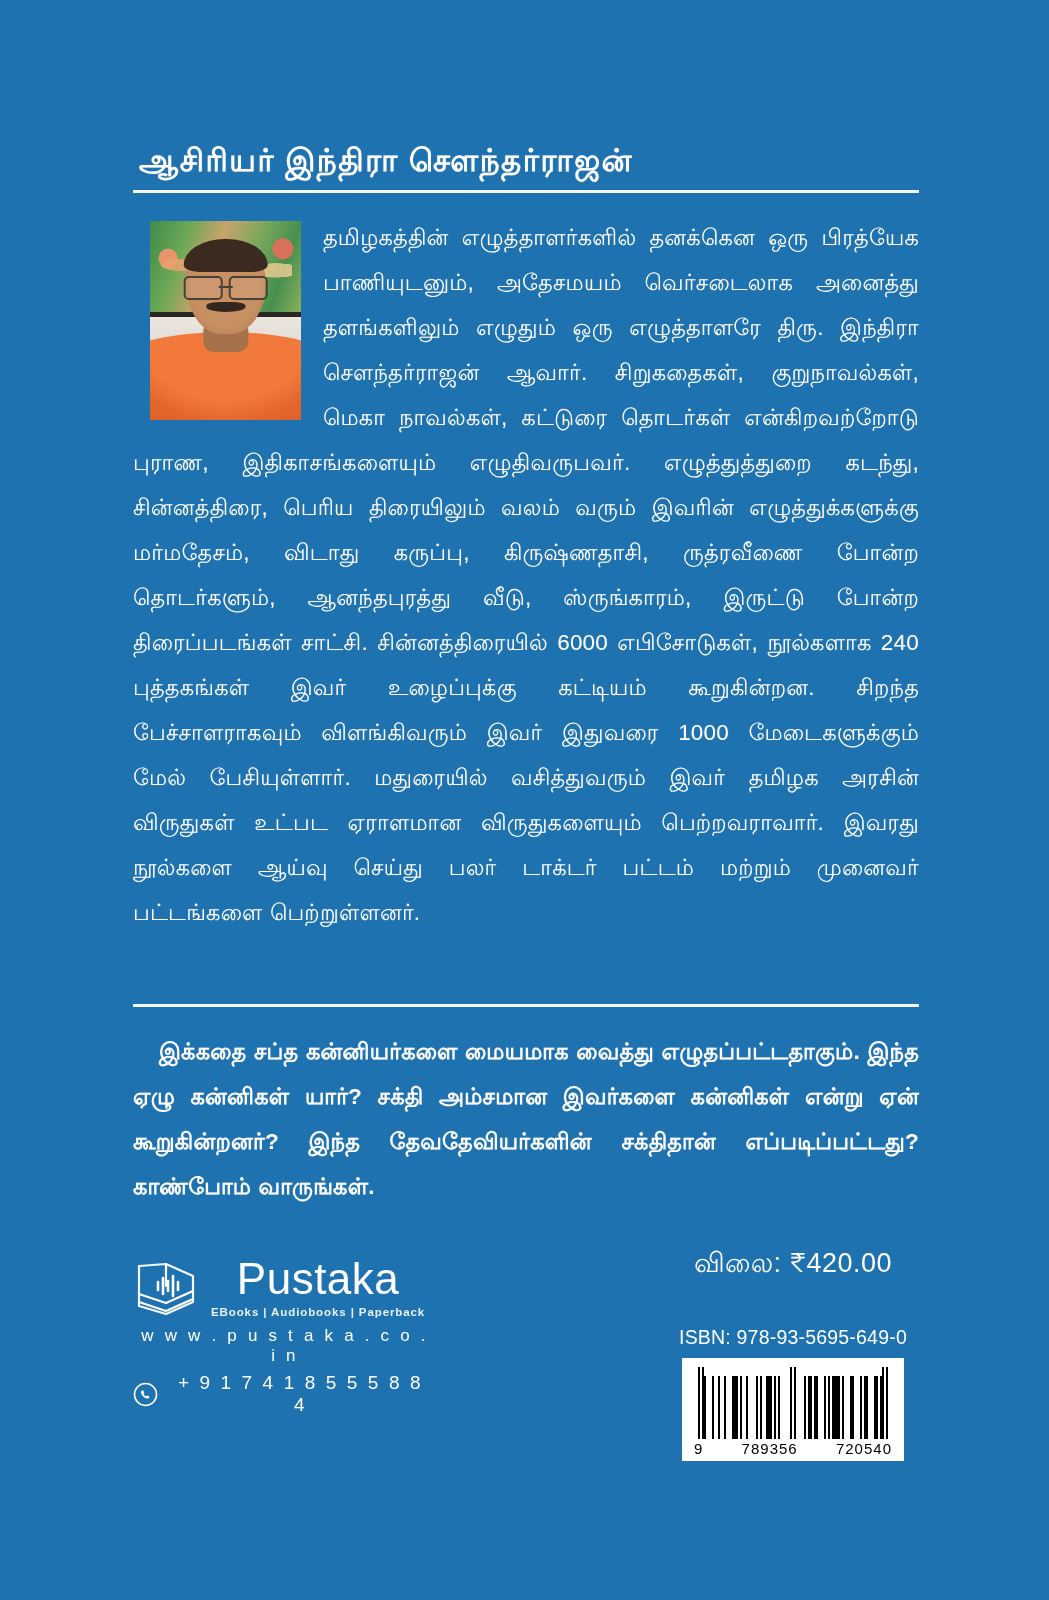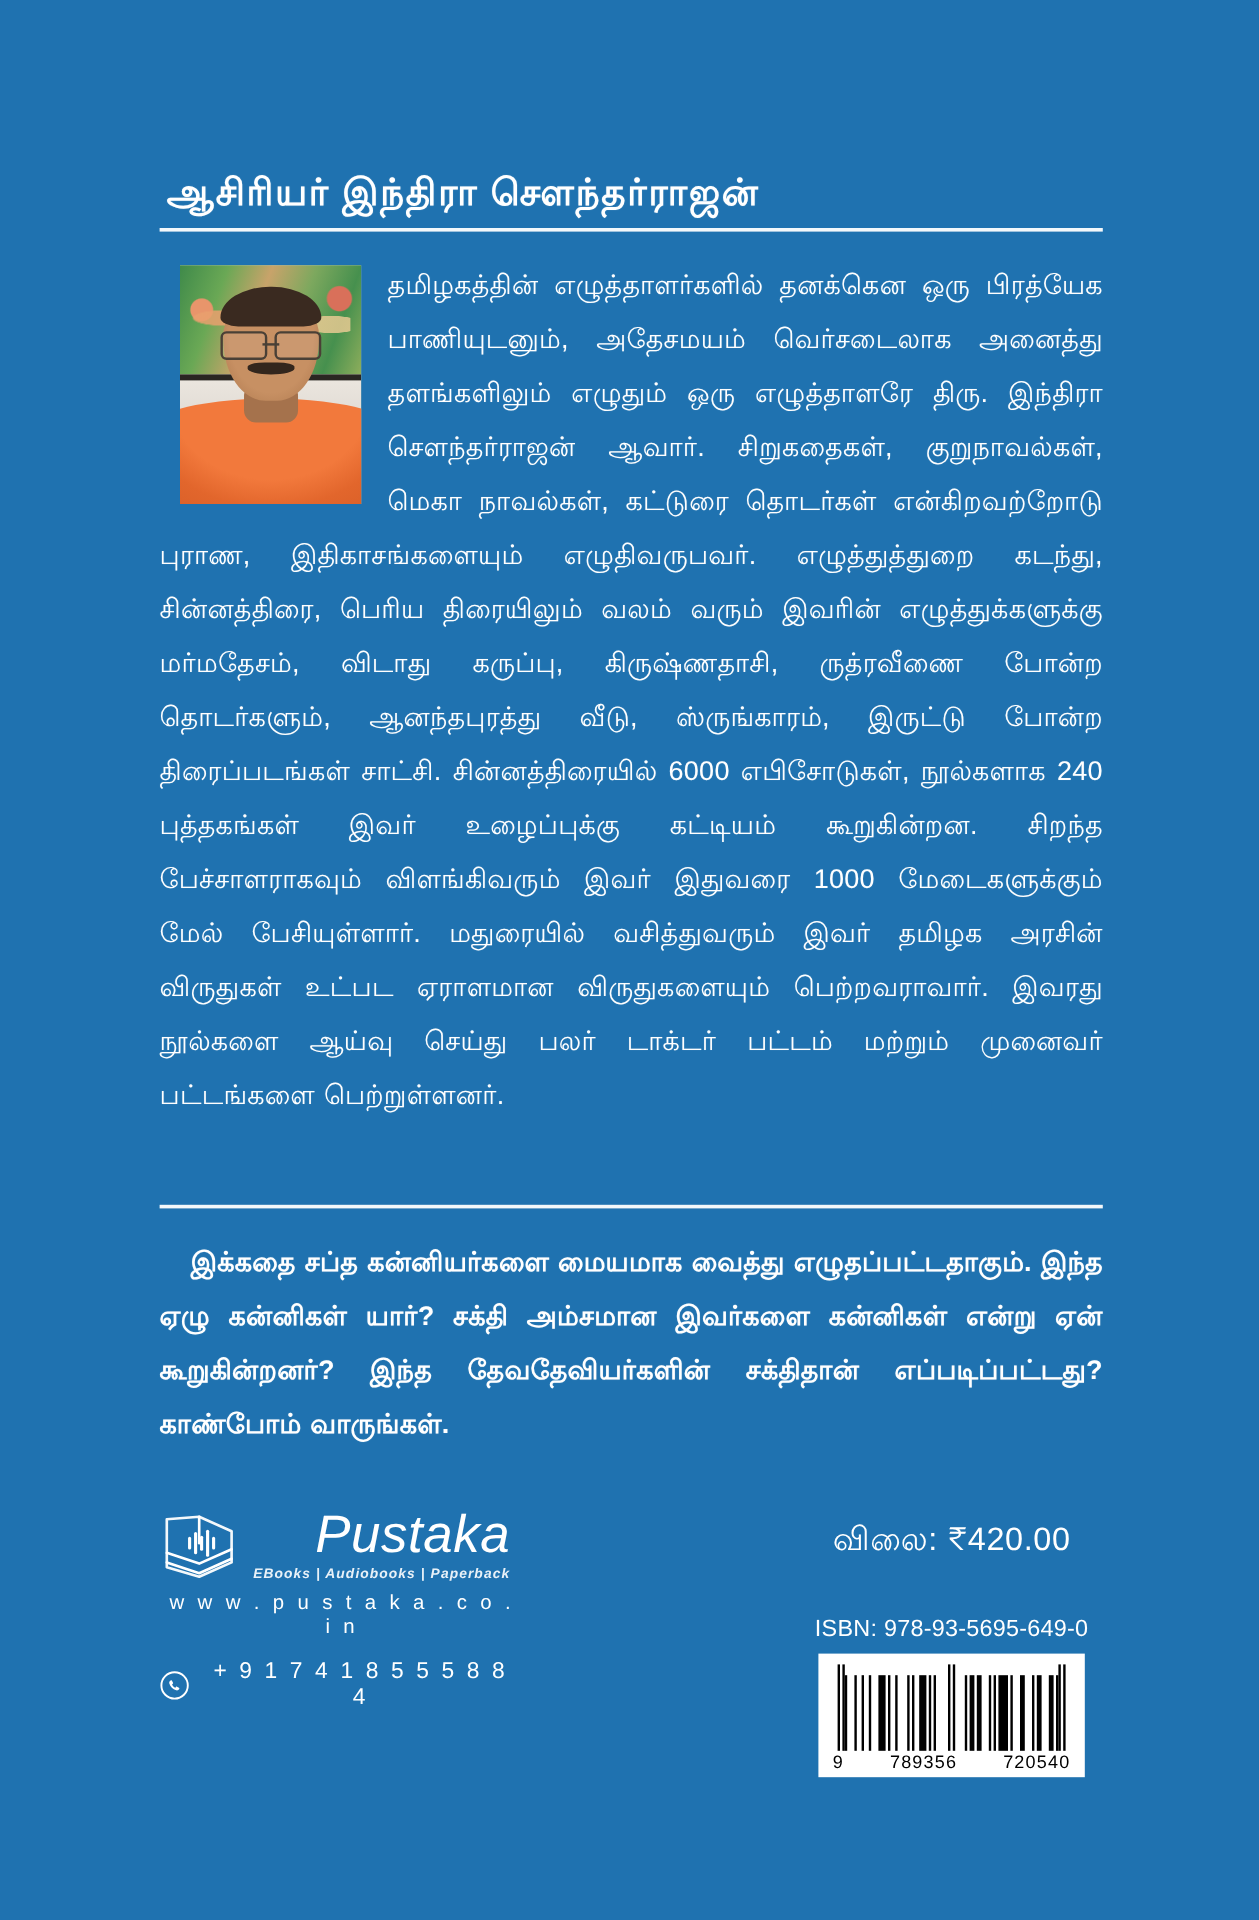--- a/index.html
+++ b/index.html
@@ -229,22 +229,21 @@
     align-items: center;
     justify-content: flex-start;
     gap: 12px;
   }
   .brand-logo {
     width: 66px;
     height: 62px;
     flex: 0 0 auto;
   }
   .brand-namewrap {
-    text-align: right;
-    font-style: italic;
+    text-align: center;
   }
   .brand-name {
     color: #ffffff;
     font-size: 44px;
     line-height: 1;
     letter-spacing: 0.5px;
     font-weight: 300;
   }
   .brand-tagline {
     color: #e8f1f8;
@@ -259,21 +258,21 @@
     letter-spacing: 3.2px;
     margin-top: 8px;
     margin-left: 4px;
     text-align: center;
   }
   .brand-phone-row {
     display: flex;
     align-items: center;
     justify-content: center;
     gap: 10px;
-    margin-top: 16px;
+    margin-top: 6px;
   }
   .brand-phone {
     color: #ffffff;
     font-size: 19px;
     letter-spacing: 2.6px;
   }
   .wa-icon {
     width: 25px;
     height: 25px;
     flex: 0 0 auto;
@@ -285,21 +284,20 @@
     right: 131px;
     top: 10px;
     width: 250px;
     text-align: center;
   }
   .price-line {
     color: #ffffff;
     font-size: 27px;
     letter-spacing: 0.5px;
     white-space: nowrap;
-    margin-top: 20px;
   }
   .isbn-line {
     color: #ffffff;
     font-size: 19.5px;
     margin-top: 44px;
     letter-spacing: 0.2px;
     white-space: nowrap;
   }
   .barcode-box {
     margin-top: 9px;

